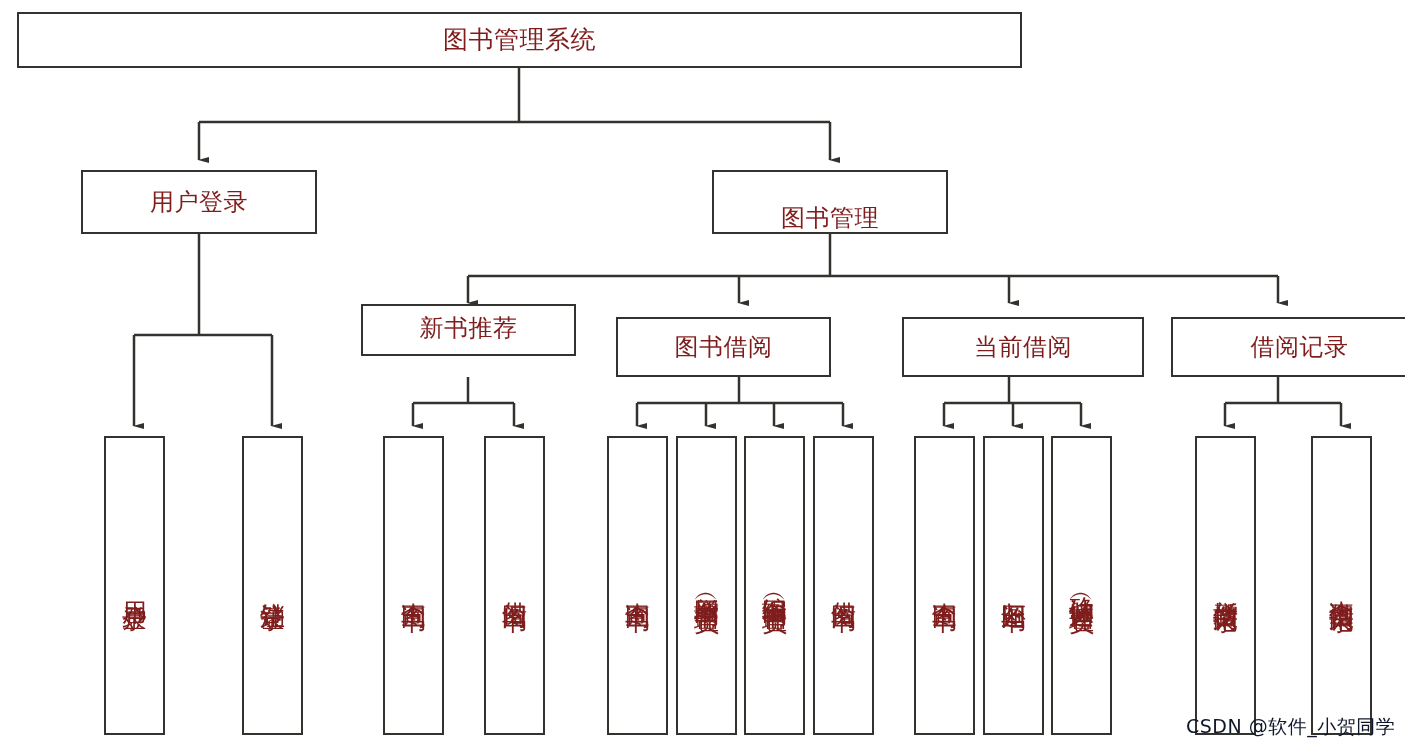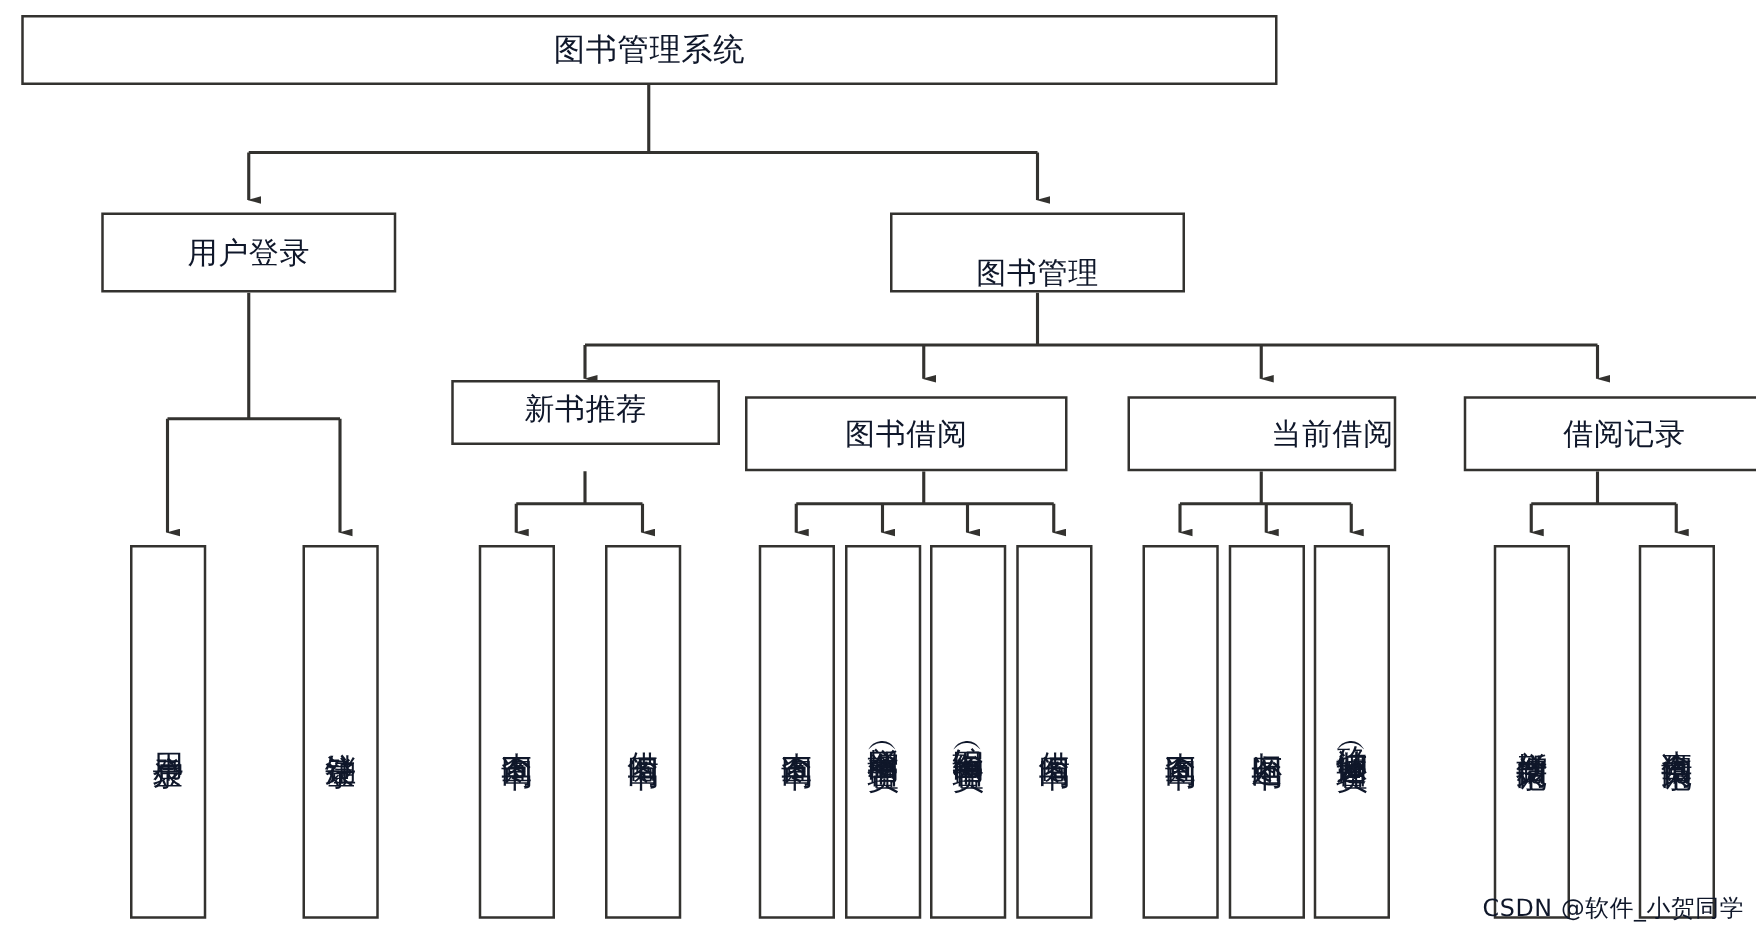--- a/index.html
+++ b/index.html
@@ -32,21 +32,21 @@
     background: #ffffff;
     display: flex;
     align-items: center;
     justify-content: center;
     color: #1a1a1a;
   }
   .node .label {
     display: block;
     text-align: center;
     line-height: 1.12;
-    color: #0f172a;
+    color: #7f1d1d;
     white-space: nowrap;
   }
   
   .node.horiz .label {
     font-size: 24px;
     letter-spacing: 0.5px;
   }
   #node-root .label { font-size: 25px; }
   
   .node.vert {
@@ -134,24 +134,24 @@
   <div class="node horiz" style="left:81px; top:170px; width:236px; height:64px;">
     <span class="label">用户登录</span>
   </div>
   <div class="node horiz" style="left:712px; top:170px; width:236px; height:64px;align-items:flex-end;">
     <span class="label">图书管理</span>
   </div>
 
   <div class="node horiz" style="left:361px; top:304px; width:215px; height:52px;font-family:Liberation Mono, monospace;">
     <span class="label">新书推荐</span>
   </div>
-  <div class="node horiz" style="left:596px; top:317px; width:258px; height:60px;">
+  <div class="node horiz" style="left:616px; top:317px; width:215px; height:60px;">
     <span class="label">图书借阅</span>
   </div>
-  <div class="node horiz" style="left:902px; top:317px; width:215px; height:60px;justify-content:flex-end;">
+  <div class="node horiz" style="left:902px; top:317px; width:242px; height:60px;">
     <span class="label">当前借阅</span>
   </div>
   <div class="node horiz" style="left:1171px; top:317px; width:257px; height:60px;">
     <span class="label">借阅记录</span>
   </div>
 
   <div class="node vert" style="left:104px; top:436px; width:61px; height:299px;">
     <span class="label">用户登录</span>
   </div>
   <div class="node vert" style="left:242px; top:436px; width:61px; height:299px;">

